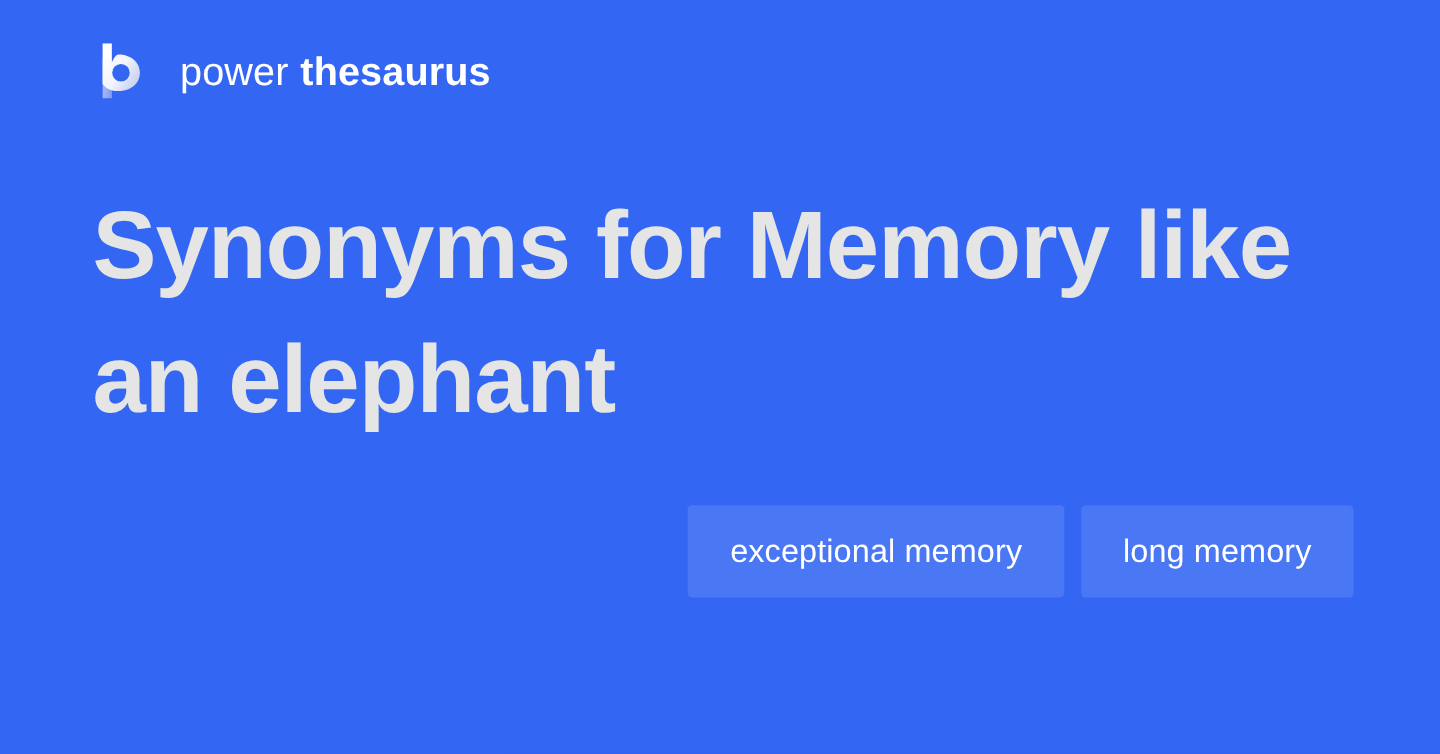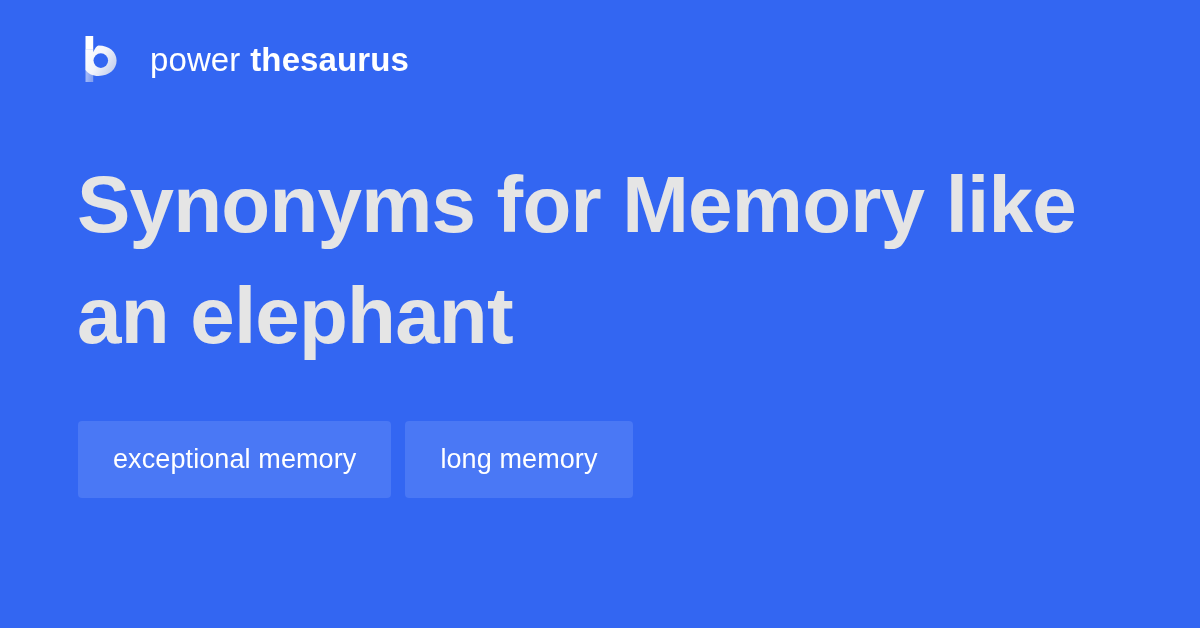--- a/index.html
+++ b/index.html
@@ -70,20 +70,21 @@
   
   .chips {
     position: absolute;
     left: 78px;
     top: 421px;
     width: 1050px;
     display: flex;
     flex-wrap: wrap;
     gap: 19px 14px;
     align-content: flex-start;
+    justify-content: flex-end;
   }
 
   .chip {
     background: #4a78f5;
     color: #ffffff;
     border-radius: 4px;
     height: 77px;
     box-sizing: border-box;
     display: flex;
     align-items: center;

